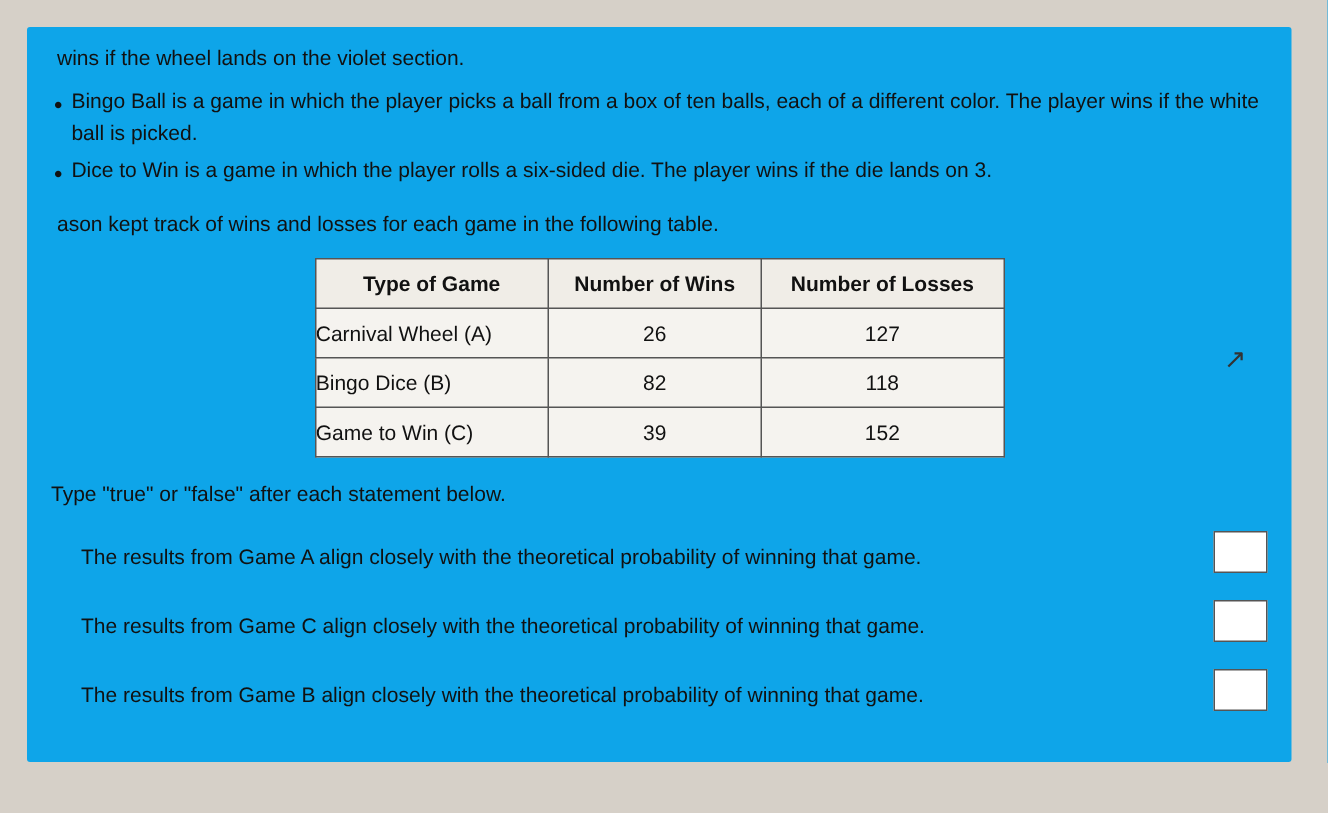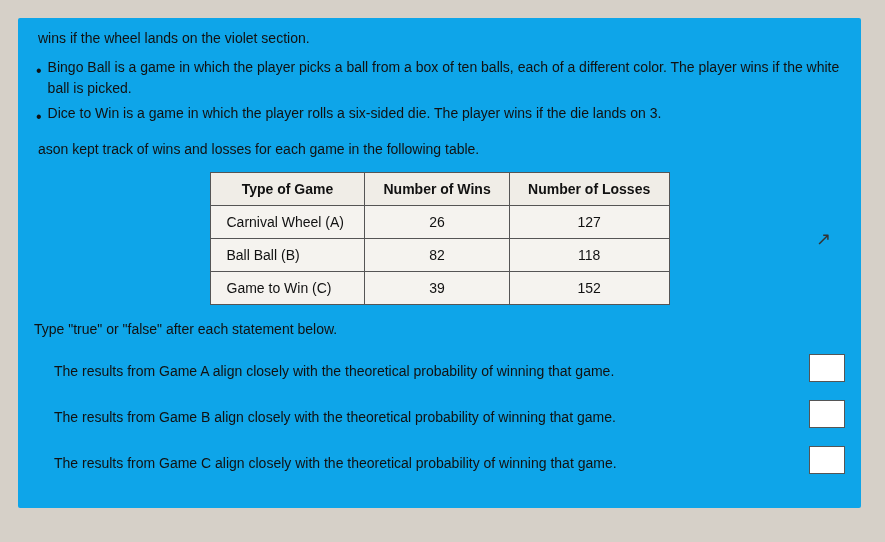--- a/index.html
+++ b/index.html
@@ -43,21 +43,21 @@
       justify-content: center;
       margin: 12px 0 14px 0;
     }
     table {
       border-collapse: collapse;
       background: #f5f3ef;
       min-width: 460px;
     }
     table th, table td {
       border: 1px solid #555;
-      padding: 8px 16px;
+      padding: 8px 0;
       text-align: center;
     }
     table th {
       font-weight: bold;
       background: #f0ede7;
     }
     table td:first-child {
       text-align: left;
     }
     .instructions {
@@ -126,21 +126,21 @@
           <th>Number of Losses</th>
         </tr>
       </thead>
       <tbody id="table-body">
       <tr>
             <td>Carnival Wheel (A)</td>
             <td>26</td>
             <td>127</td>
           </tr>
           <tr>
-            <td>Ball Ball (B)</td>
+            <td>Bingo Dice (B)</td>
             <td>82</td>
             <td>118</td>
           </tr>
           <tr>
             <td>Game to Win (C)</td>
             <td>39</td>
             <td>152</td>
           </tr>
         </tbody>
     </table>
@@ -149,23 +149,23 @@
   <div class="instructions">
     <span>Type "true" or "false" after each statement below.</span>
   </div>
 
   <div id="statements-container">
       <div class="statement-row">
         <span class="statement-text">The results from Game A align closely with the theoretical probability of winning that game.</span>
         <input type="text" class="answer-box" style="">
       </div>
       <div class="statement-row">
-        <span class="statement-text">The results from Game B align closely with the theoretical probability of winning that game.</span>
+        <span class="statement-text">The results from Game C align closely with the theoretical probability of winning that game.</span>
         <input type="text" class="answer-box" style="">
       </div>
       <div class="statement-row">
-        <span class="statement-text">The results from Game C align closely with the theoretical probability of winning that game.</span>
+        <span class="statement-text">The results from Game B align closely with the theoretical probability of winning that game.</span>
         <input type="text" class="answer-box" style="">
       </div>
     </div>
 
   <div class="cursor-arrow">↗</div>
 </div>
 
 </body></html>

